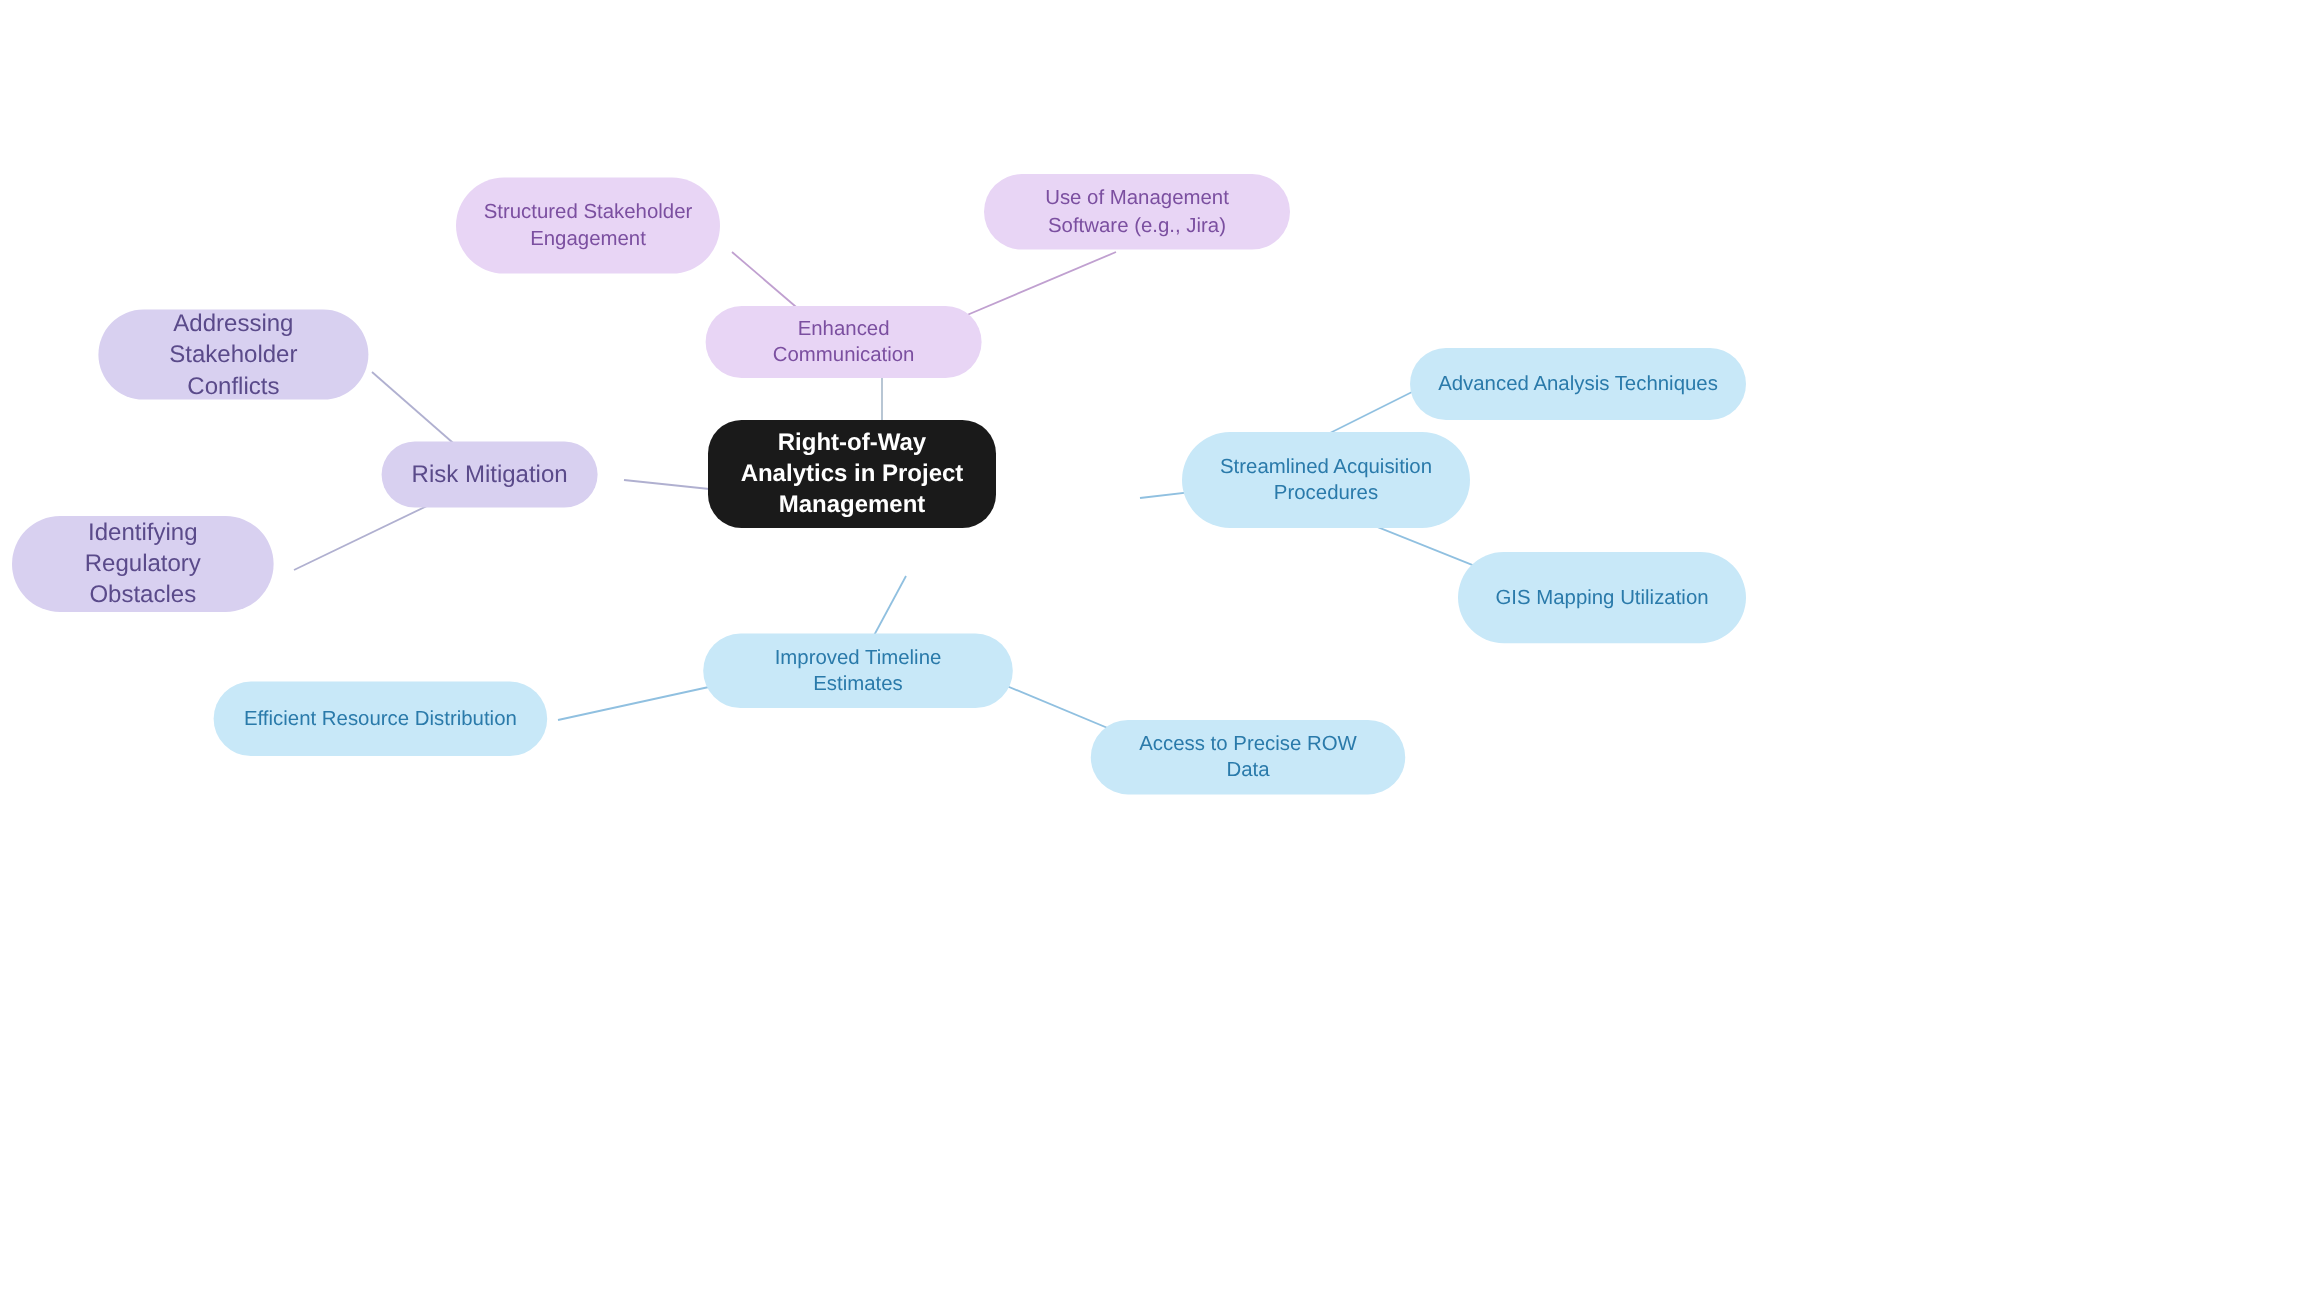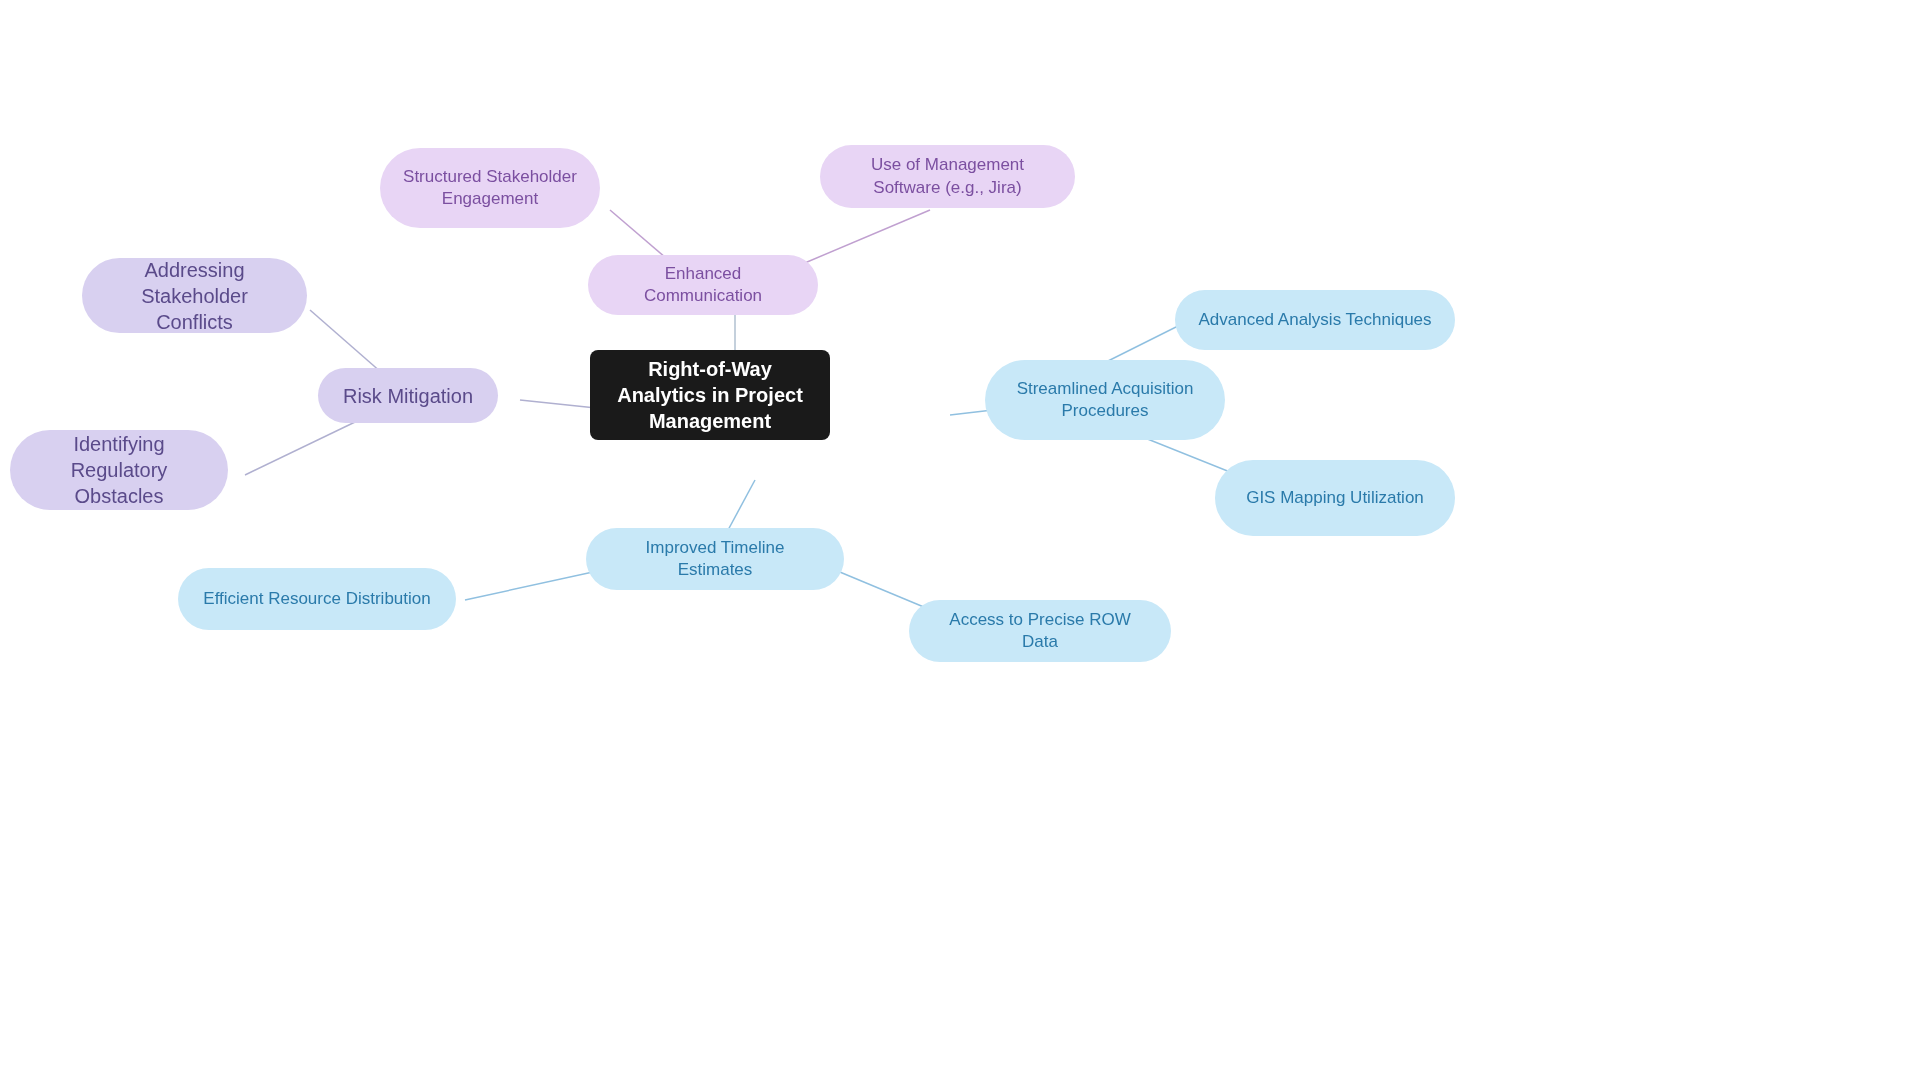--- a/index.html
+++ b/index.html
@@ -34,21 +34,21 @@
       line-height: 1.3;
     }
 
     .node-center {
       background: #1a1a1a;
       color: #ffffff;
       font-size: 20px;
       font-weight: 600;
       width: 240px;
       height: 90px;
-      border-radius: 8px;
+      border-radius: 28px;
     }
 
     .node-purple {
       background: #e8d5f5;
       color: #7b4fa0;
       font-size: 17px;
       font-weight: 500;
     }
 
     .node-lavender {

